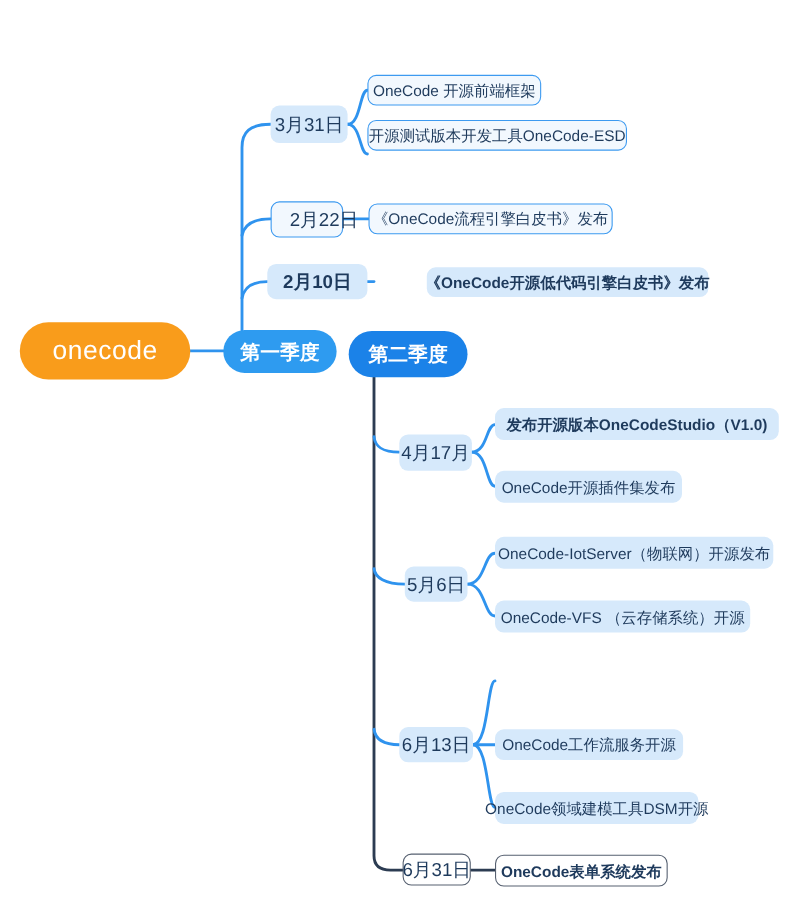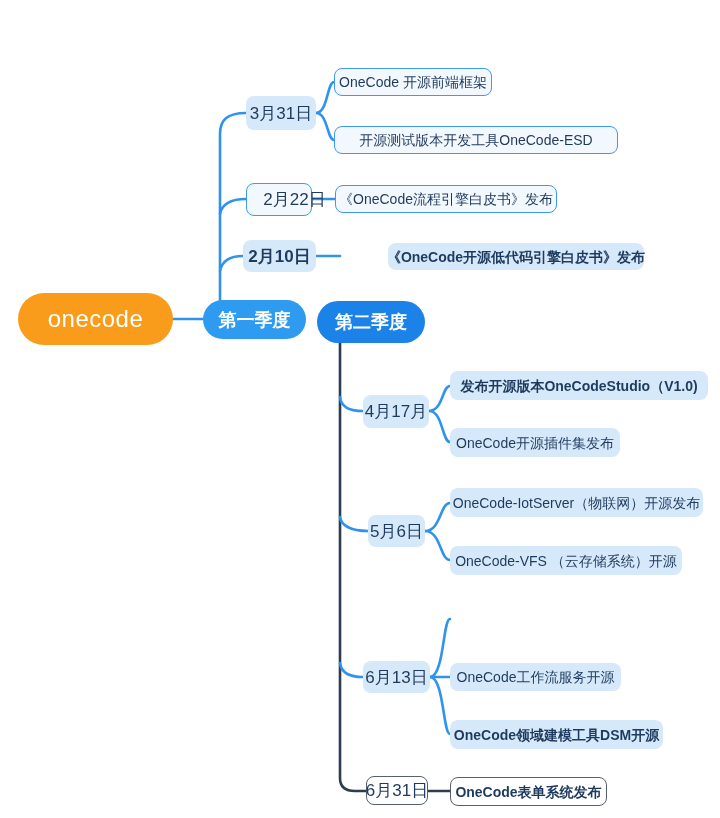--- a/index.html
+++ b/index.html
@@ -70,36 +70,36 @@
     <path class="line-blue" d="M430,677 C444,677 443,734 450,734"></path>
   </svg>
 
   <div class="node root-node" style="left:18px;top:293px;width:155px;height:52px;">onecode</div>
 
   <div class="node pill pill-q2" style="left:317px;top:301px;width:108px;height:42px;">第二季度</div>
   <div class="node pill pill-q1" style="left:203px;top:300px;width:103px;height:39px;">第一季度</div>
 
   <div class="node light date" style="left:246px;top:96px;width:70px;height:34px;">3月31日</div>
   <div class="node outline" style="left:334px;top:68px;width:158px;height:28px;">OneCode 开源前端框架</div>
-  <div class="node outline" style="left:334px;top:126px;width:284px;height:28px;">开源测试版本开发工具OneCode-ESD</div>
+  <div class="node outline" style="left:334px;top:109px;width:236px;height:28px;">开源测试版本开发工具OneCode-ESD</div>
 
   <div class="node outline date" style="left:246px;top:183px;width:66px;height:33px;padding-left:31px;">2月22日</div>
   <div class="node outline" style="left:335px;top:185px;width:222px;height:28px;">《OneCode流程引擎白皮书》发布</div>
 
-  <div class="node light date bold" style="left:243px;top:240px;width:73px;height:32px;text-align:center;">2月10日</div>
+  <div class="node light date bold" style="left:243px;top:240px;width:91px;height:32px;text-align:center;">2月10日</div>
   <div class="node light bold" style="left:340px;top:243px;width:256px;height:27px;margin-left:48px;">《OneCode开源低代码引擎白皮书》发布</div>
 
   <div class="node light date" style="left:363px;top:395px;width:66px;height:33px;">4月17月</div>
   <div class="node light bold" style="left:450px;top:371px;width:258px;height:29px;">发布开源版本OneCodeStudio（V1.0)</div>
   <div class="node light" style="left:450px;top:428px;width:170px;height:29px;">OneCode开源插件集发布</div>
 
   <div class="node light date" style="left:368px;top:515px;width:57px;height:32px;">5月6日</div>
   <div class="node light" style="left:450px;top:488px;width:253px;height:29px;">OneCode-IotServer（物联网）开源发布</div>
   <div class="node light" style="left:450px;top:546px;width:232px;height:29px;">OneCode-VFS （云存储系统）开源</div>
 
   <div class="node light date" style="left:363px;top:661px;width:67px;height:32px;">6月13日</div>
   <div class="node light" style="left:450px;top:663px;width:171px;height:28px;">OneCode工作流服务开源</div>
-  <div class="node light" style="left:450px;top:720px;width:213px;height:29px;font-weight:bold;">OneCode领域建模工具DSM开源</div>
+  <div class="node light" style="left:450px;top:720px;width:185px;height:29px;">OneCode领域建模工具DSM开源</div>
 
   <div class="node darkbox date" style="left:366px;top:776px;width:62px;height:29px;font-weight:400;">6月31日</div>
   <div class="node darkbox" style="left:450px;top:777px;width:157px;height:29px;">OneCode表单系统发布</div>
 
 </div>
 
 </body></html>

